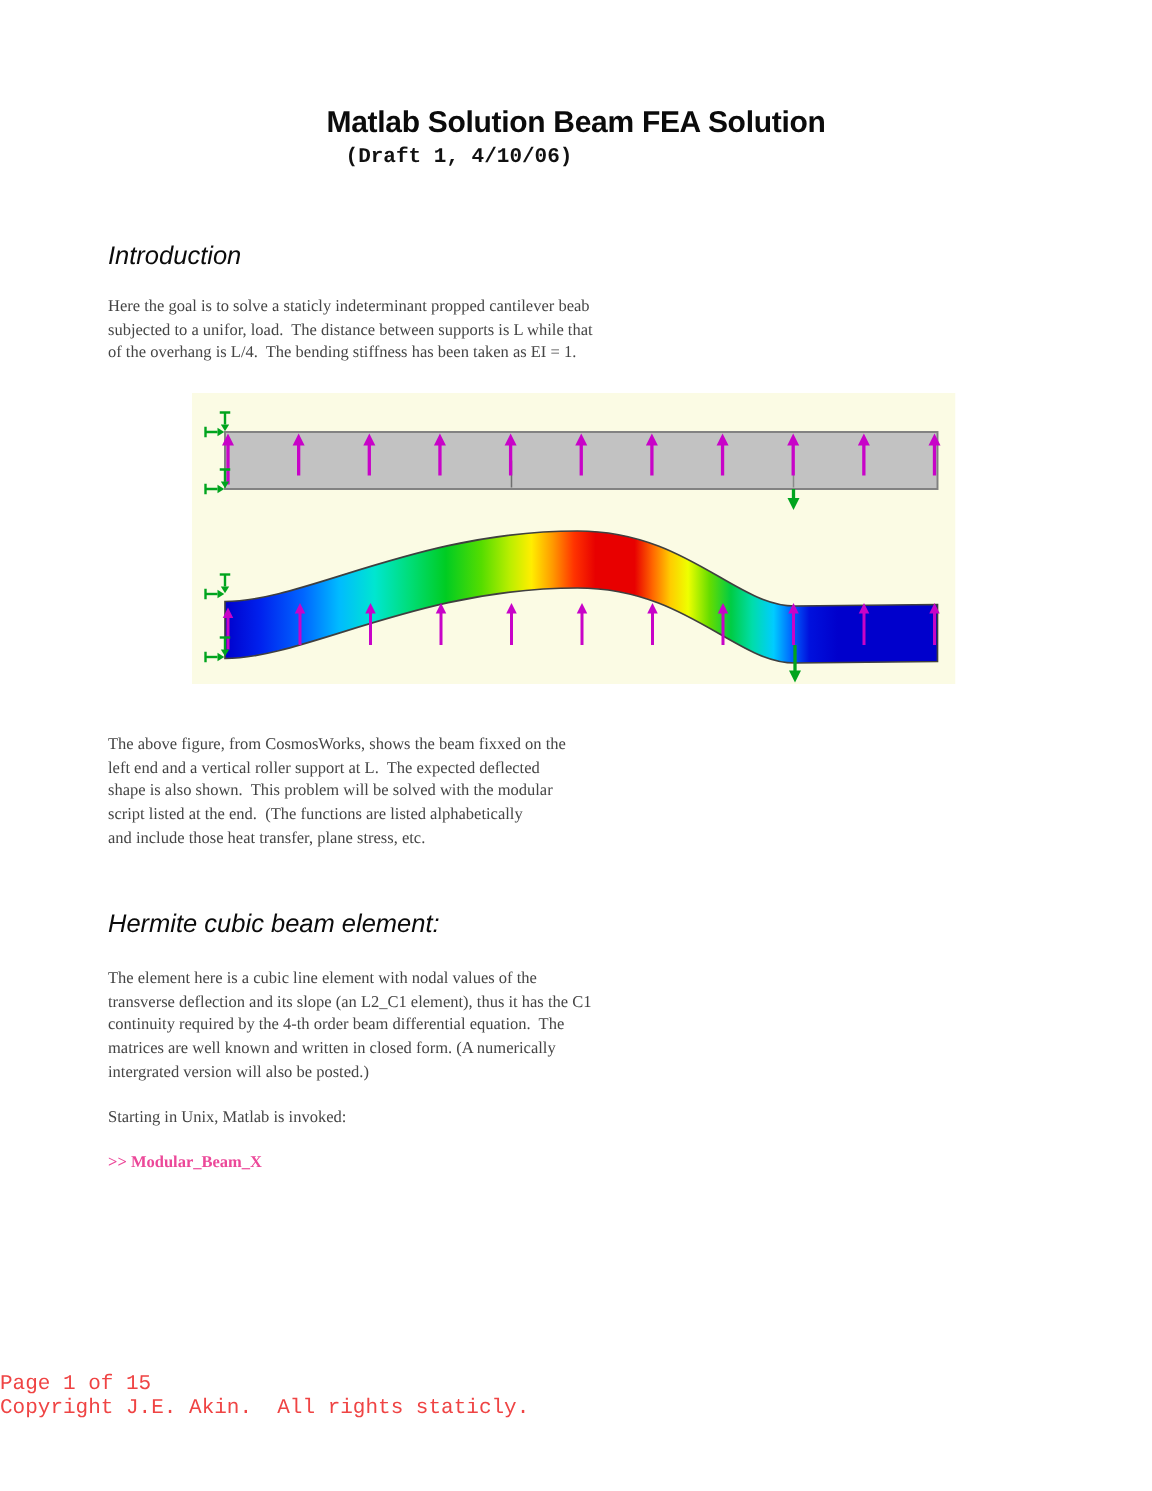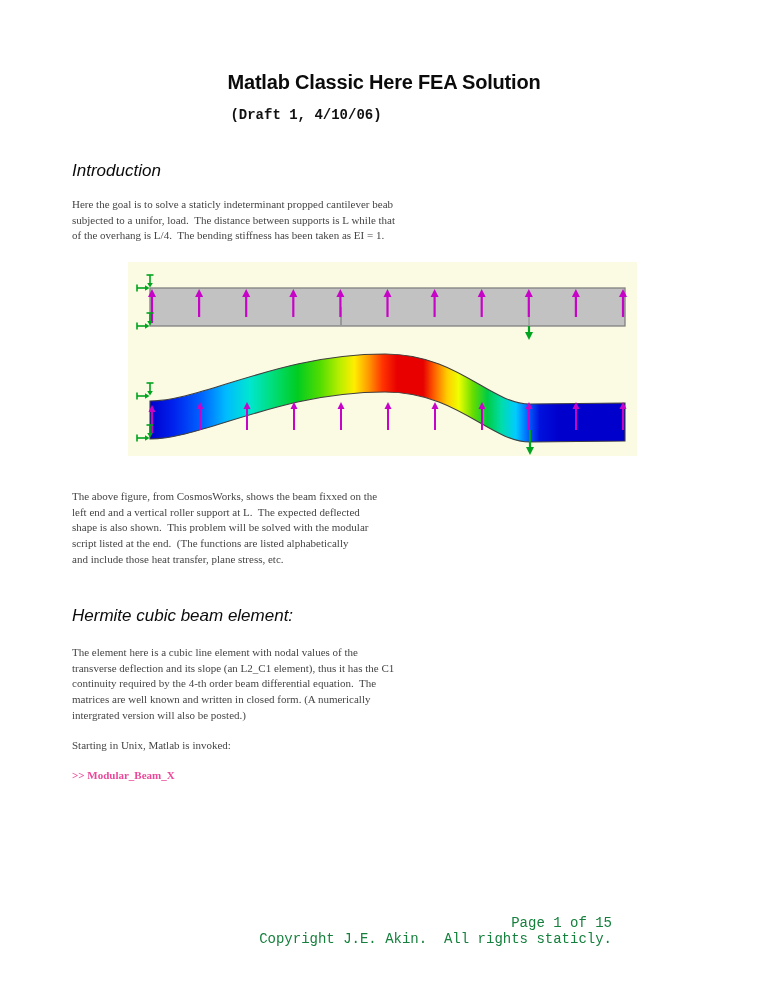--- a/index.html
+++ b/index.html
@@ -9,21 +9,21 @@
     font-family:"Liberation Mono","DejaVu Sans Mono",monospace;
   }
   .doc-title {
     position:absolute; top:71px; left:0; width:768px; text-align:center;
     font-family:"Liberation Sans","DejaVu Sans",sans-serif;
     font-weight:bold; font-size:20px; letter-spacing:-0.2px; color:#0b0b0b;
   }
   .doc-subtitle {
     position:absolute; top:97px; left:0; width:612px; text-align:center;
     font-family:"Liberation Mono","DejaVu Sans Mono",monospace;
-    font-weight:bold; font-size:14px; color:#111111;margin-top:10px;
+    font-weight:bold; font-size:14px; color:#111111;
   }
   .section-heading {
     position:absolute; left:72px;
     font-family:"Liberation Sans","DejaVu Sans",sans-serif;
     font-weight:normal; font-style:italic; font-size:17px; color:#0b0b0b;
   }
   #heading-intro   { top:161px; }
   #heading-hermite { top:606px; }
   pre.body {
     position:absolute; left:72px; margin:0;
@@ -34,33 +34,33 @@
   #para-after   { top:489px; }
   #para-hermite { top:645px; }
   #para-invoke  { top:738px; }
   #term-prompt  { top:768px; font-weight:bold; color:#ec4899; }
   #term-read    { top:784px; }
   #term-table   { top:800px; }
   .figure-box {
     position:absolute; left:128px; top:262px; width:509px; height:194px;
   }
   .footer-line {
-    position:absolute; left:0; width:612px; text-align:right; margin:0;
+    position:absolute; left:0; width:612px; text-align:left; margin:0;
     font-family:"Liberation Mono","DejaVu Sans Mono",monospace;
-    font-size:14px; color:#15803d;
+    font-size:14px; color:#ef4444;
   }
   #footer-page { top:915px; }
   #footer-copy { top:931px; }
 </style>
 </head>
 <body>
 
 <div class="page">
 
-  <div class="doc-title">Matlab Classic Here FEA Solution</div>
+  <div class="doc-title">Matlab Solution Beam FEA Solution</div>
   <div class="doc-subtitle">(Draft 1, 4/10/06)</div>
 
   <div class="section-heading" id="heading-intro">Introduction</div>
   <pre class="body" id="para-intro">Here the goal is to solve a staticly indeterminant propped cantilever beab
 subjected to a unifor, load.  The distance between supports is L while that
 of the overhang is L/4.  The bending stiffness has been taken as EI = 1.</pre>
 
   <div class="figure-box">
     <svg id="fig-svg" width="509" height="194" viewBox="0 0 509 194" xmlns="http://www.w3.org/2000/svg">
         <rect x="0" y="0" width="509" height="194" fill="#FBFBE4"></rect>

